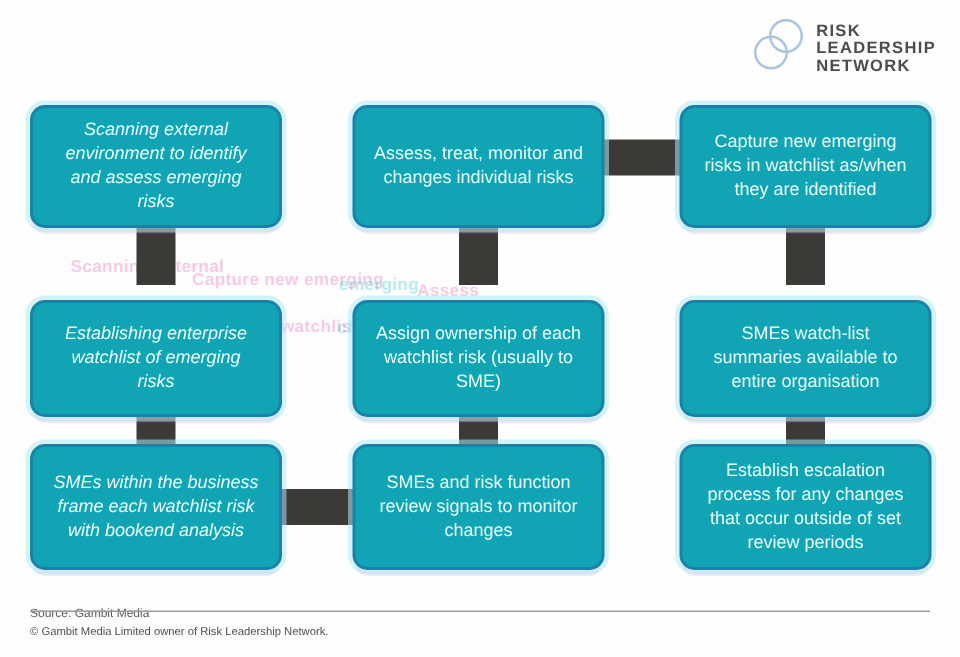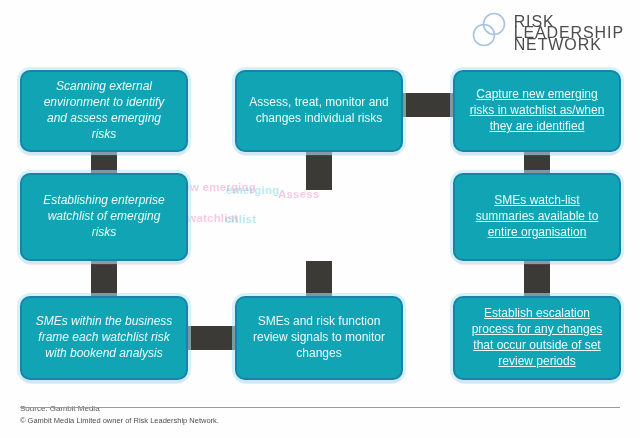--- a/index.html
+++ b/index.html
@@ -7,35 +7,35 @@
     position:relative;width:640px;height:438px;background:#fefefe;overflow:hidden;
     font-family:"Liberation Sans",sans-serif;
   }
   
   .title{
     position:absolute;left:20px;top:22px;font-size:17px;font-weight:700;
     color:#3e3e3e;letter-spacing:.2px;
   }
   .logo{position:absolute;right:16px;top:10px;display:flex;align-items:center;gap:4px;}
   .logo svg{display:block;}
-  .logo-text{font-size:16px;line-height:11.5px;letter-spacing:.9px;color:#4c4c4c;font-weight:400;}
+  .logo-text{font-size:11px;line-height:11.5px;letter-spacing:.9px;color:#4c4c4c;font-weight:700;}
   
   .node{
     position:absolute;width:168px;box-sizing:border-box;
     background:var(--box-fill,#10a4b4);
     border:2px solid var(--box-border,#1a82a8);
     border-radius:10px;
     color:#eafdfe;display:flex;align-items:center;justify-content:center;
     text-align:center;padding:6px 12px;font-size:12px;line-height:1.32;
     box-shadow:0 0 0 3px rgba(174,233,242,.55), 0 6px 0 -2px rgba(236,90,170,.14);
     z-index:2;
   }
-  .col1{left:20px;font-style:italic;}  .col2{left:235px;}  .col3{left:453px;text-decoration:underline;}
+  .col1{left:20px;font-style:italic;}  .col2{left:235px;}  .col3{left:453px;}
   .row1{top:70px;height:82px;}
-  .row2{top:173px;height:88px;}
+  .row2{top:200px;height:78px;}
   .row3{top:296px;height:84px;}
   .connector{position:absolute;background:var(--connector,#3b3a37);z-index:1;}
   .cv{width:26px;}
   .cv.g1{top:148px;height:42px;}
   .cv.g2{top:261px;height:40px;}
   .cv.c1{left:91px;} .cv.c2{left:306px;} .cv.c3{left:524px;}
   .ch{height:24px;}
   .ch.h1{top:93px;left:398px;width:60px;}
   .ch.h2{top:326px;left:183px;width:57px;}
   
@@ -83,20 +83,21 @@
   <div class="connector cv c2 g2"></div>
   <div class="connector cv c3 g1"></div>
   <div class="connector cv c3 g2"></div>
   <div class="connector ch h1"></div>
   <div class="connector ch h2"></div>
 
   <div class="node col1 row1">Scanning external environment to identify and assess emerging risks</div>
   <div class="node col1 row2">Establishing enterprise watchlist of emerging risks</div>
   <div class="node col1 row3">SMEs within the business frame each watchlist risk with bookend analysis</div>
   <div class="node col2 row1">Assess, treat, monitor and changes individual risks</div>
+  <div class="node col2 row2">Assign ownership of each watchlist risk (usually to SME)</div>
   <div class="node col2 row3">SMEs and risk function review signals to monitor changes</div>
   <div class="node col3 row1">Capture new emerging risks in watchlist as/when they are identified</div>
   <div class="node col3 row2">SMEs watch-list summaries available to entire organisation</div>
   <div class="node col3 row3">Establish escalation process for any changes that occur outside of set review periods</div>
 
   <div class="source">Source: Gambit Media</div>
   <div class="rule"></div>
   <div class="copyright">© Gambit Media Limited owner of Risk Leadership Network.</div>
 
 </div>

